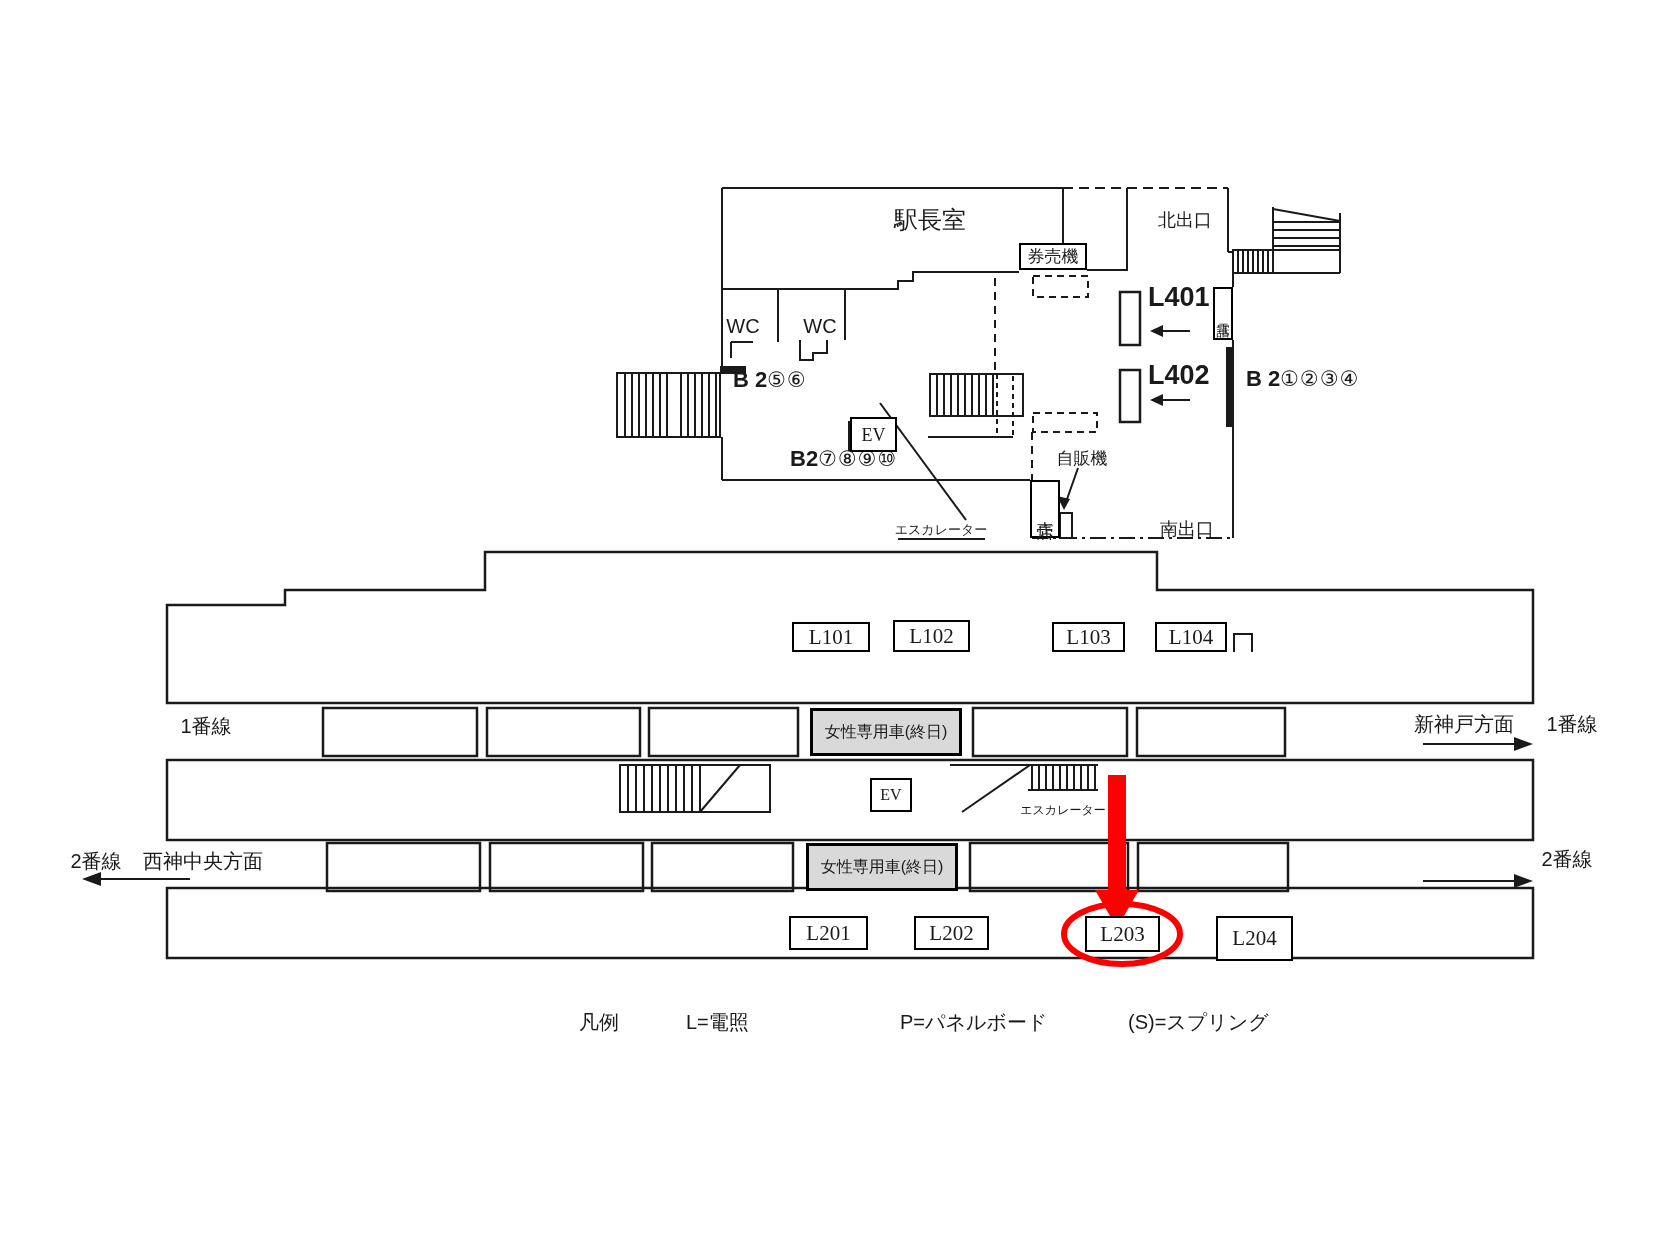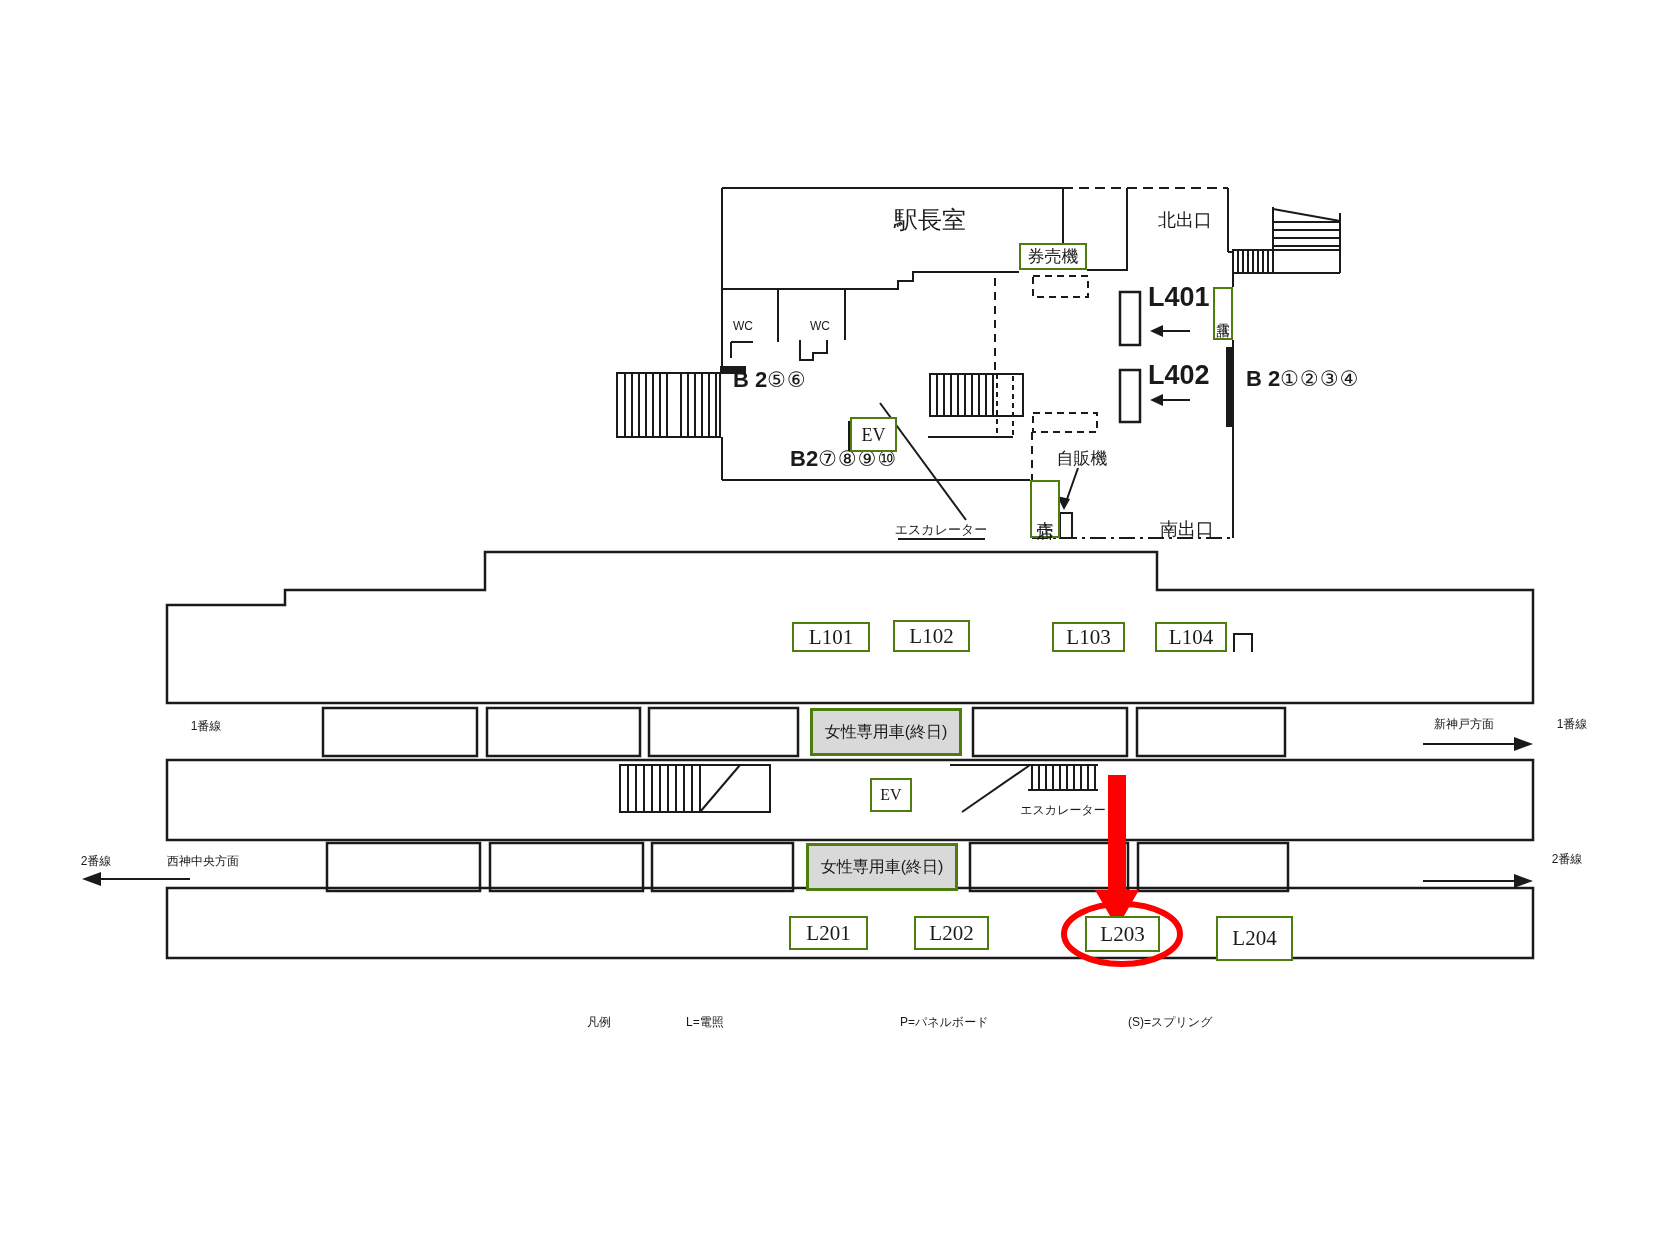--- a/index.html
+++ b/index.html
@@ -1,28 +1,28 @@
 <!DOCTYPE html>
 <html><head>
 <meta charset="utf-8">
 <style>
   html,body{margin:0;padding:0;background:#fff;}
   #stage{position:relative;width:1663px;height:1238px;background:#ffffff;overflow:hidden;
          font-family:"Liberation Sans","DejaVu Sans",sans-serif;color:#1a1a1a;padding-left:25px;}
   #plan-svg{position:absolute;left:0;top:0;}
   .lbl{position:absolute;transform:translate(-50%,-50%);white-space:nowrap;line-height:1;}
   .lbl-left{position:absolute;transform:translate(0,-50%);white-space:nowrap;line-height:1;}
-  .box{position:absolute;box-sizing:border-box;border:2px solid #4d7c0f;background:#fff;
+  .box{position:absolute;box-sizing:border-box;border:2px solid #000000;background:#fff;
        display:flex;align-items:center;justify-content:center;line-height:1;}
   .gray{background:#d9d9d9;border-width:3px;}
   .serif{font-family:"Liberation Serif","DejaVu Serif",serif;}
   .vtext{writing-mode:vertical-rl;text-orientation:upright;letter-spacing:1px;}
   .bold{font-weight:bold;}
   .fs12{font-size:12px}.fs13{font-size:13px}.fs15{font-size:17px}
-  .fs16{font-size:16px}.fs17{font-size:17px}.fs19{font-size:18px}.fs20{font-size:12px}
+  .fs16{font-size:16px}.fs17{font-size:17px}.fs19{font-size:18px}.fs20{font-size:20px}
   .fs21{font-size:21px}.fs22{font-size:22px}.fs24{font-size:24px}.fs27{font-size:27px}
   .circ{font-size:21px;letter-spacing:1px;}
 </style>
 </head>
 <body>
 
 <div id="stage">
 
   <svg id="plan-svg" width="1663" height="1238" viewBox="0 0 1663 1238" fill="none" stroke="#1a1a1a" stroke-width="2">
 

